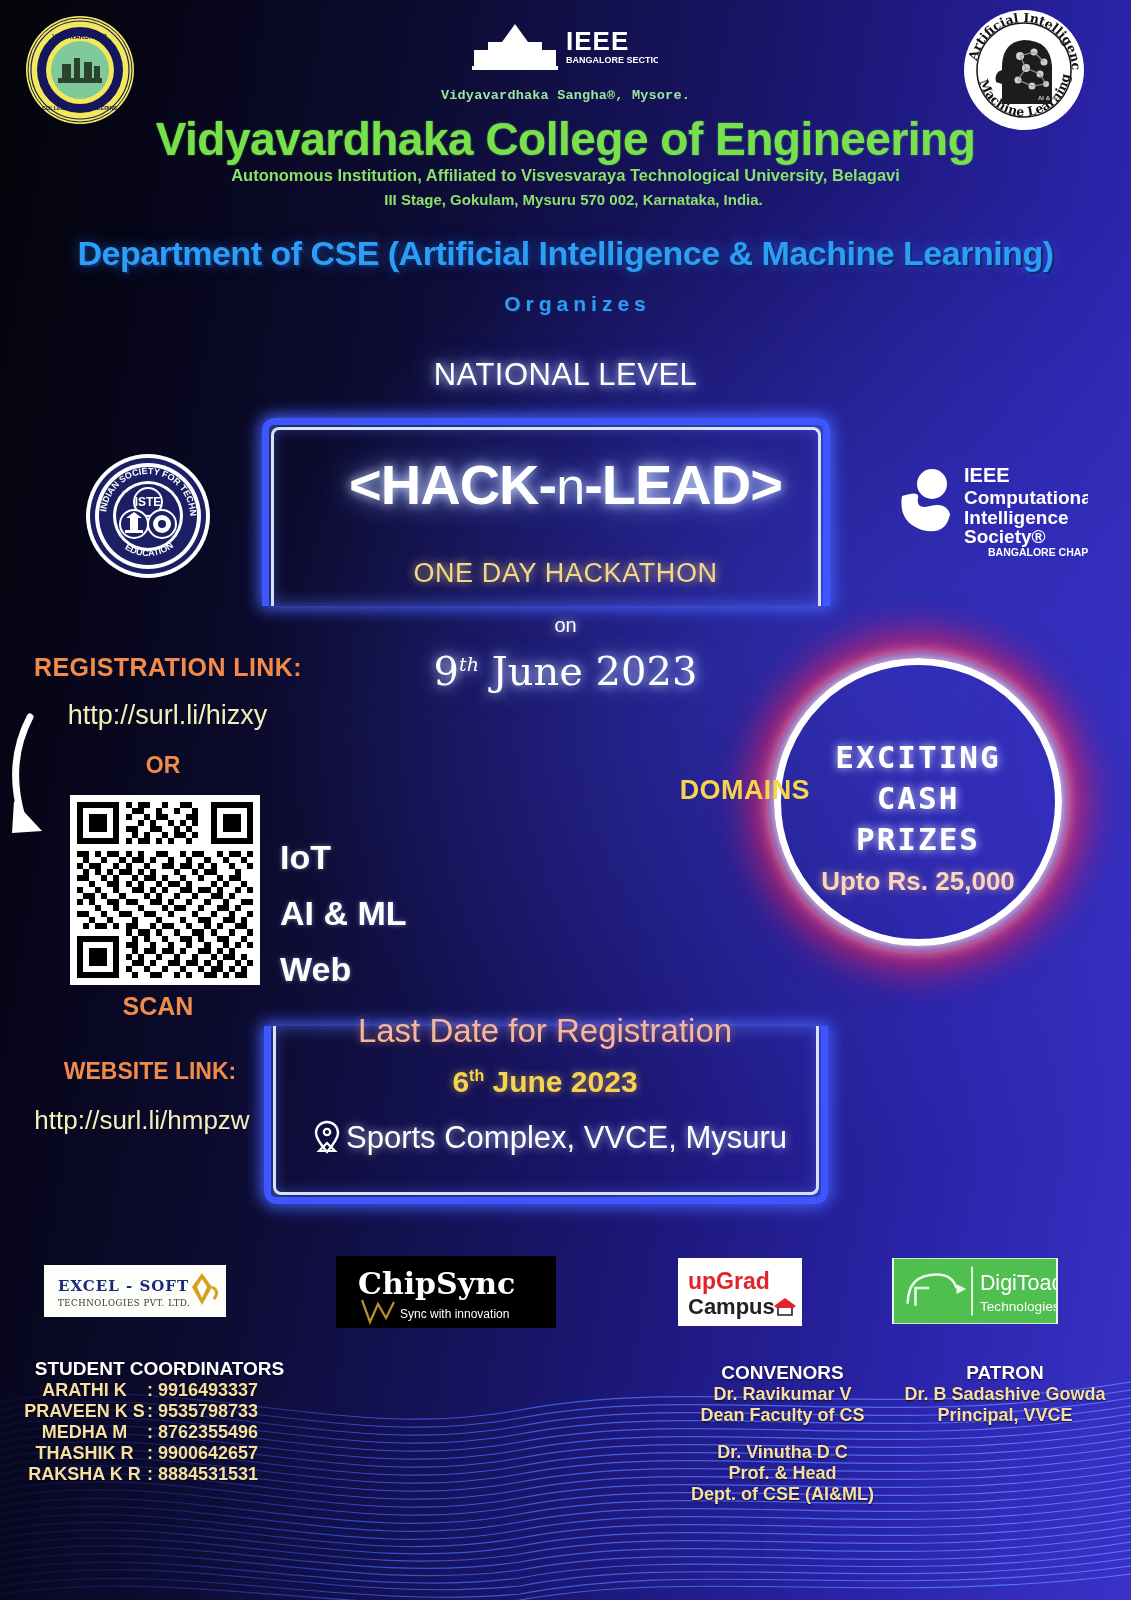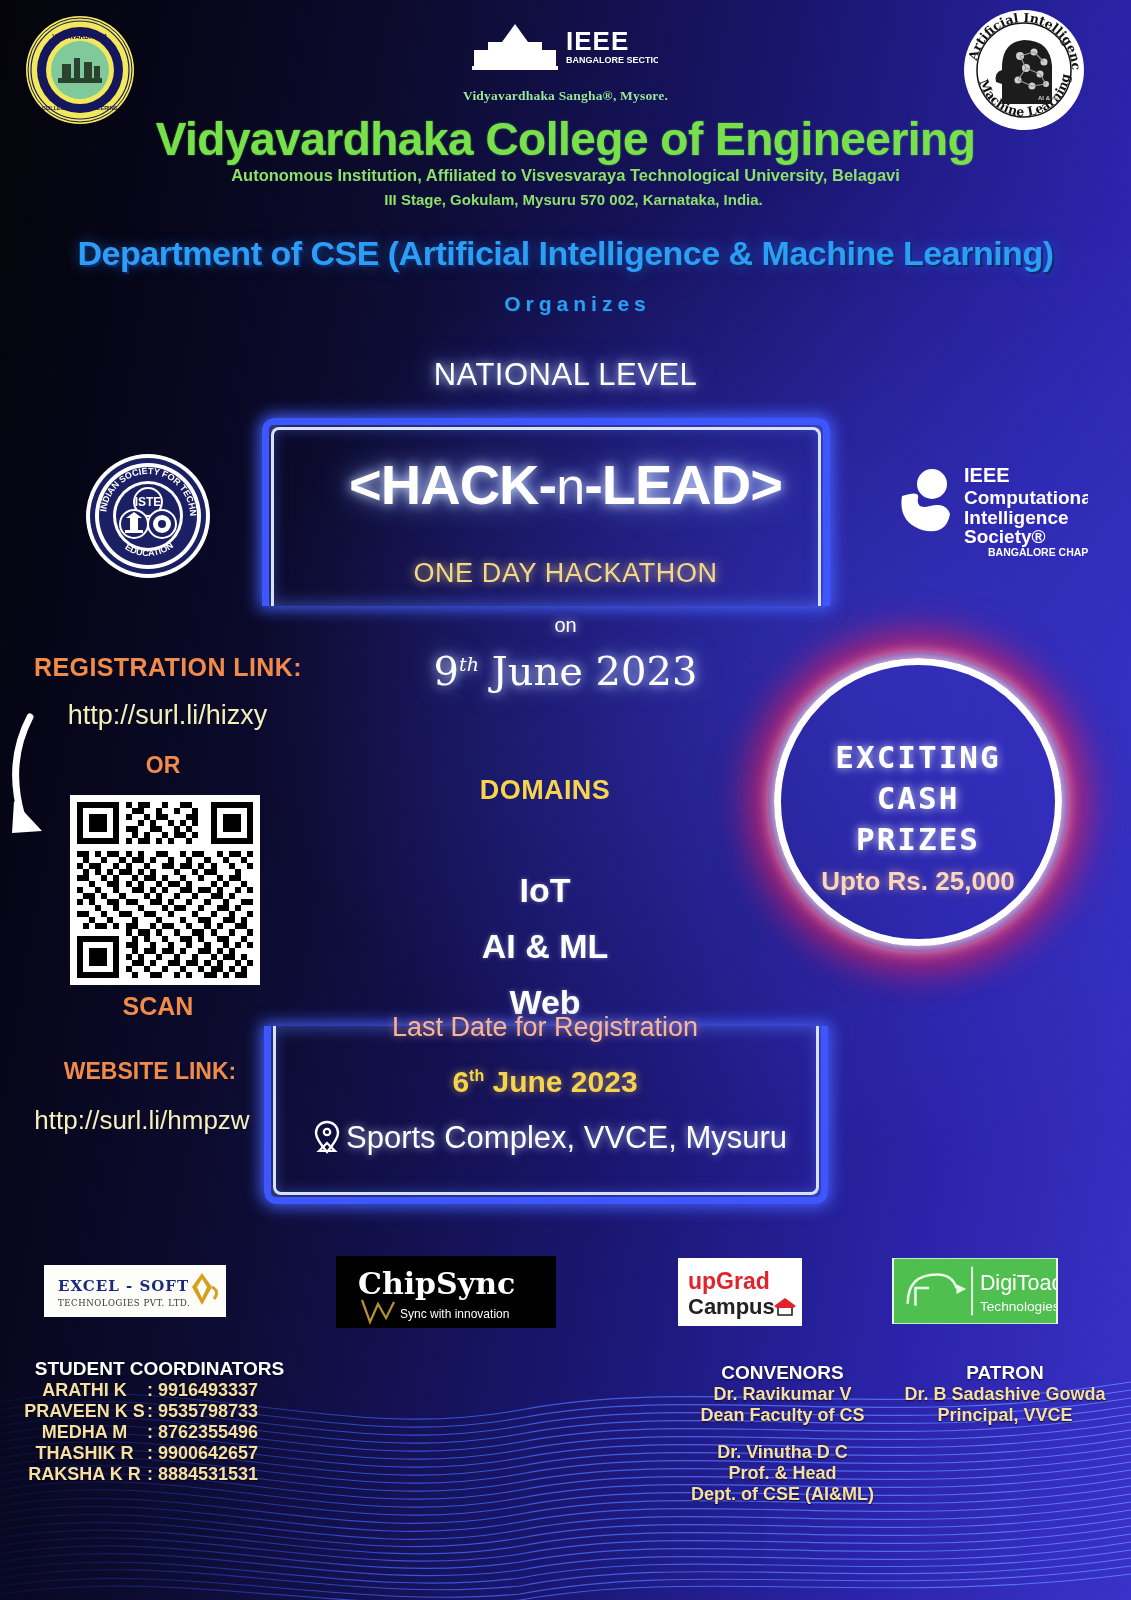--- a/index.html
+++ b/index.html
@@ -22,21 +22,21 @@
   
   .logo-vvce {
     position:absolute; left:24px; top:14px; width:112px; height:112px;
   }
   .logo-ieee-bang { position:absolute; left:468px; top:20px; width:190px; height:58px; }
   .logo-aiml { position:absolute; left:962px; top:8px; width:124px; height:124px; }
 
   .sangha {
     position:absolute; left:0; right:0; top:88px; text-align:center;
     font-size:13.5px; color:#9ae89a; font-weight:bold; letter-spacing:.2px;
-    font-family:Liberation Serif, serif;
+    font-family:Liberation Mono, monospace;
   }
   .college-name {
     position:absolute; left:0; right:0; top:112px; text-align:center;
     font-size:46px; font-weight:bold; color:#77e04a;
     letter-spacing:-0.5px;
     text-shadow:0 0 2px rgba(120,230,80,.6);
   }
   .college-sub1, .college-sub2 {
     position:absolute; left:0; right:0; text-align:center;
     color:#8ce06a; font-weight:bold;
@@ -157,47 +157,46 @@
   .prize-l2 { top:128px; }
   .prize-l3 { top:169px; }
   .prize-amt {
     position:absolute; left:0; right:0; top:214px; text-align:center;
     font-size:26px; font-weight:bold; color:#fbd6bd;
     text-shadow:0 0 9px rgba(250,200,170,.7);
   }
 
   
   .domains-head {
-    position:absolute; left:280px; top:775px; width:530px; text-align:center;
+    position:absolute; left:280px; top:775px; width:530px; text-align:right;
     font-size:27px; font-weight:bold; color:#f7d44e; letter-spacing:.4px;
   }
   .domain-item {
-    position:absolute; left:280px; width:530px; text-align:center;
+    position:absolute; left:280px; width:530px; text-align:left;
     font-size:34px; font-weight:bold; color:#fff;
     text-shadow:0 0 5px rgba(200,215,255,.45);
-    margin-top:33px;
   }
   .domain-0 { top:838px; }
   .domain-1 { top:894px; }
   .domain-2 { top:950px; }
 
   
   .neon-frame2 {
     position:absolute; left:264px; top:1026px; width:564px; height:178px;
     border:7px solid #3d56ff; border-top:none;
     border-radius:0 0 12px 12px;
     box-shadow:0 0 16px 3px rgba(70,100,255,.95), inset 0 0 16px 2px rgba(90,120,255,.55);
   }
   .neon-frame2::after {
     content:""; position:absolute; left:2px; top:0; right:2px; bottom:2px;
     border:3px solid #d6e2f7; border-top:none; border-radius:0 0 8px 8px;
   }
   .lastdate-label {
     position:absolute; left:280px; top:1012px; width:530px; text-align:center;
-    font-size:27px; color:#f5b79b;
+    font-size:33px; color:#f5b79b;
     text-shadow:0 0 9px rgba(240,150,110,.6);
   }
   .lastdate-val {
     position:absolute; left:280px; top:1065px; width:530px; text-align:center;
     font-size:30px; font-weight:bold; color:#f7d44e;
     text-shadow:0 0 8px rgba(250,210,90,.55);
   }
   .lastdate-val .sup { font-size:16px; vertical-align:super; }
   .venue {
     position:absolute; left:280px; top:1120px; width:540px; text-align:center;

